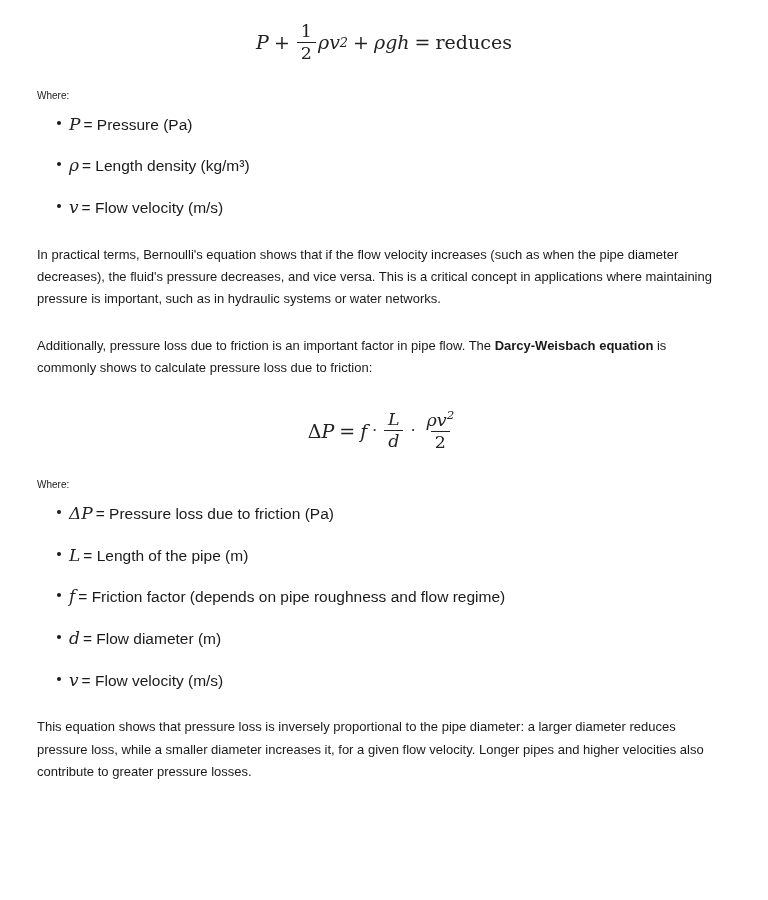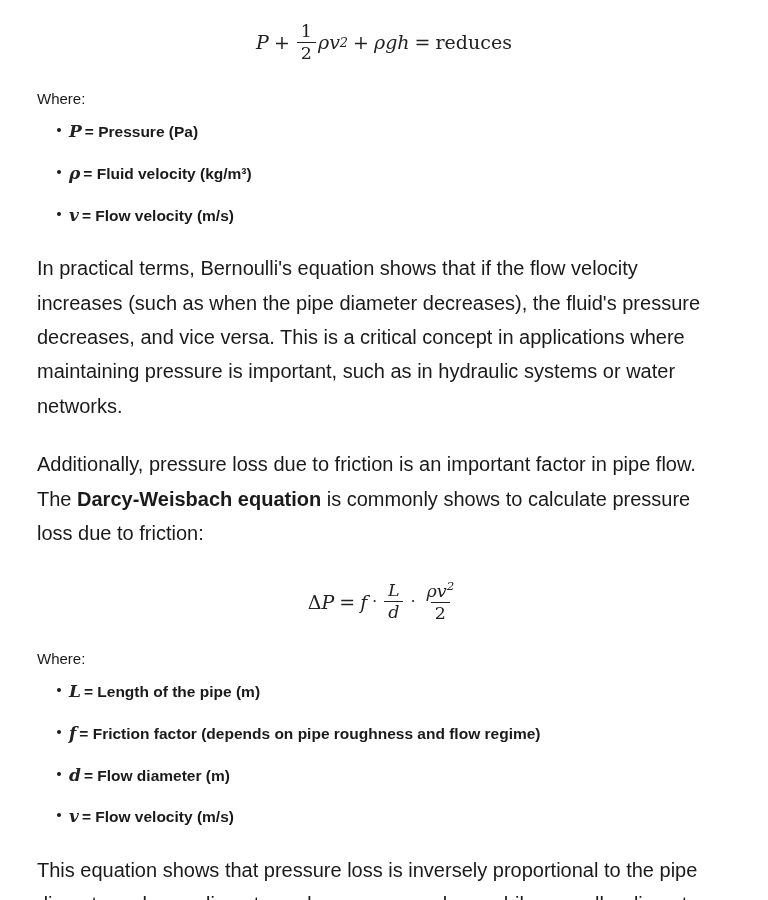--- a/index.html
+++ b/index.html
@@ -45,58 +45,57 @@
     margin: 0 2px;
     font-size: 0.92em;
     line-height: 1.08;
   }
   .frac .num { padding: 0 4px 1px 4px; }
   .frac .den { padding: 1px 4px 0 4px; border-top: 1px solid #222; }
   .roman { font-style: normal; }
 
   
   .where {
-    font-size: 15px;
+    font-size: 10px;
     line-height: 1.5;
     margin: 25px 0 0 0;
     color: #1a1a1a;
   }
   ul.defs {
     margin: 9px 0 0 0;
     padding: 0 0 0 20px;
     list-style: none;
   }
   ul.defs li {
     position: relative;
     font-size: 15.5px;
     line-height: 1.45;
     margin: 8px 0 17px 0;
     padding-left: 12px;
     color: #1a1a1a;
-    font-weight: bold;
   }
   ul.defs li:last-child { margin-bottom: 0; }
   ul.defs li::before {
     content: "";
     position: absolute;
     left: 0; top: 9px;
     width: 4px; height: 4px;
     border-radius: 50%;
     background: #1a1a1a;
   }
   .sym {
     font-family: "DejaVu Serif", "Liberation Serif", serif;
     font-style: italic;
     font-size: 17px;
     color: #222;
     padding-right: 3px;
   }
 
   p.body {
-    font-size: 20px;
+    font-size: 13px;
     line-height: 1.72;
     margin: 24px 0 0 0;
     color: #1a1a1a;
     max-width: 680px;
   }
   p.body b { font-weight: bold; }
 </style>
 </head>
 <body>
 
@@ -122,21 +121,21 @@
     </span>
   </div>
 
   <div class="where">Where:</div>
 
   <ul class="defs">
     <li>
       <span class="sym">P</span><span>= Pressure (Pa)</span>
     </li>
     <li>
-      <span class="sym">ρ</span><span>= Fluid velocity (kg/m³)</span>
+      <span class="sym">ρ</span><span>= Length density (kg/m³)</span>
     </li>
     <li>
       <span class="sym">v</span><span>= Flow velocity (m/s)</span>
     </li>
   </ul>
 
   <p class="body">In practical terms, Bernoulli's equation shows that if the flow velocity increases (such as when the pipe diameter decreases), the fluid's pressure decreases, and vice versa. This is a critical concept in applications where maintaining pressure is important, such as in hydraulic systems or water networks.</p>
 
   <p class="body"><span>Additionally, pressure loss due to friction is an important factor in pipe flow. The </span><b>Darcy-Weisbach equation</b><span> is commonly shows to calculate pressure loss due to friction:</span></p>
 
@@ -156,20 +155,23 @@
         <span class="num"><span class="mi">ρ</span><span class="mi">v</span><span class="sup mup">2</span></span>
         <span class="den mup">2</span>
       </span>
     </span>
   </div>
 
   <div class="where">Where:</div>
 
   <ul class="defs">
     <li>
+      <span class="sym">ΔP</span><span>= Pressure loss due to friction (Pa)</span>
+    </li>
+    <li>
       <span class="sym">L</span><span>= Length of the pipe (m)</span>
     </li>
     <li>
       <span class="sym">f</span><span>= Friction factor (depends on pipe roughness and flow regime)</span>
     </li>
     <li>
       <span class="sym">d</span><span>= Flow diameter (m)</span>
     </li>
     <li>
       <span class="sym">v</span><span>= Flow velocity (m/s)</span>

